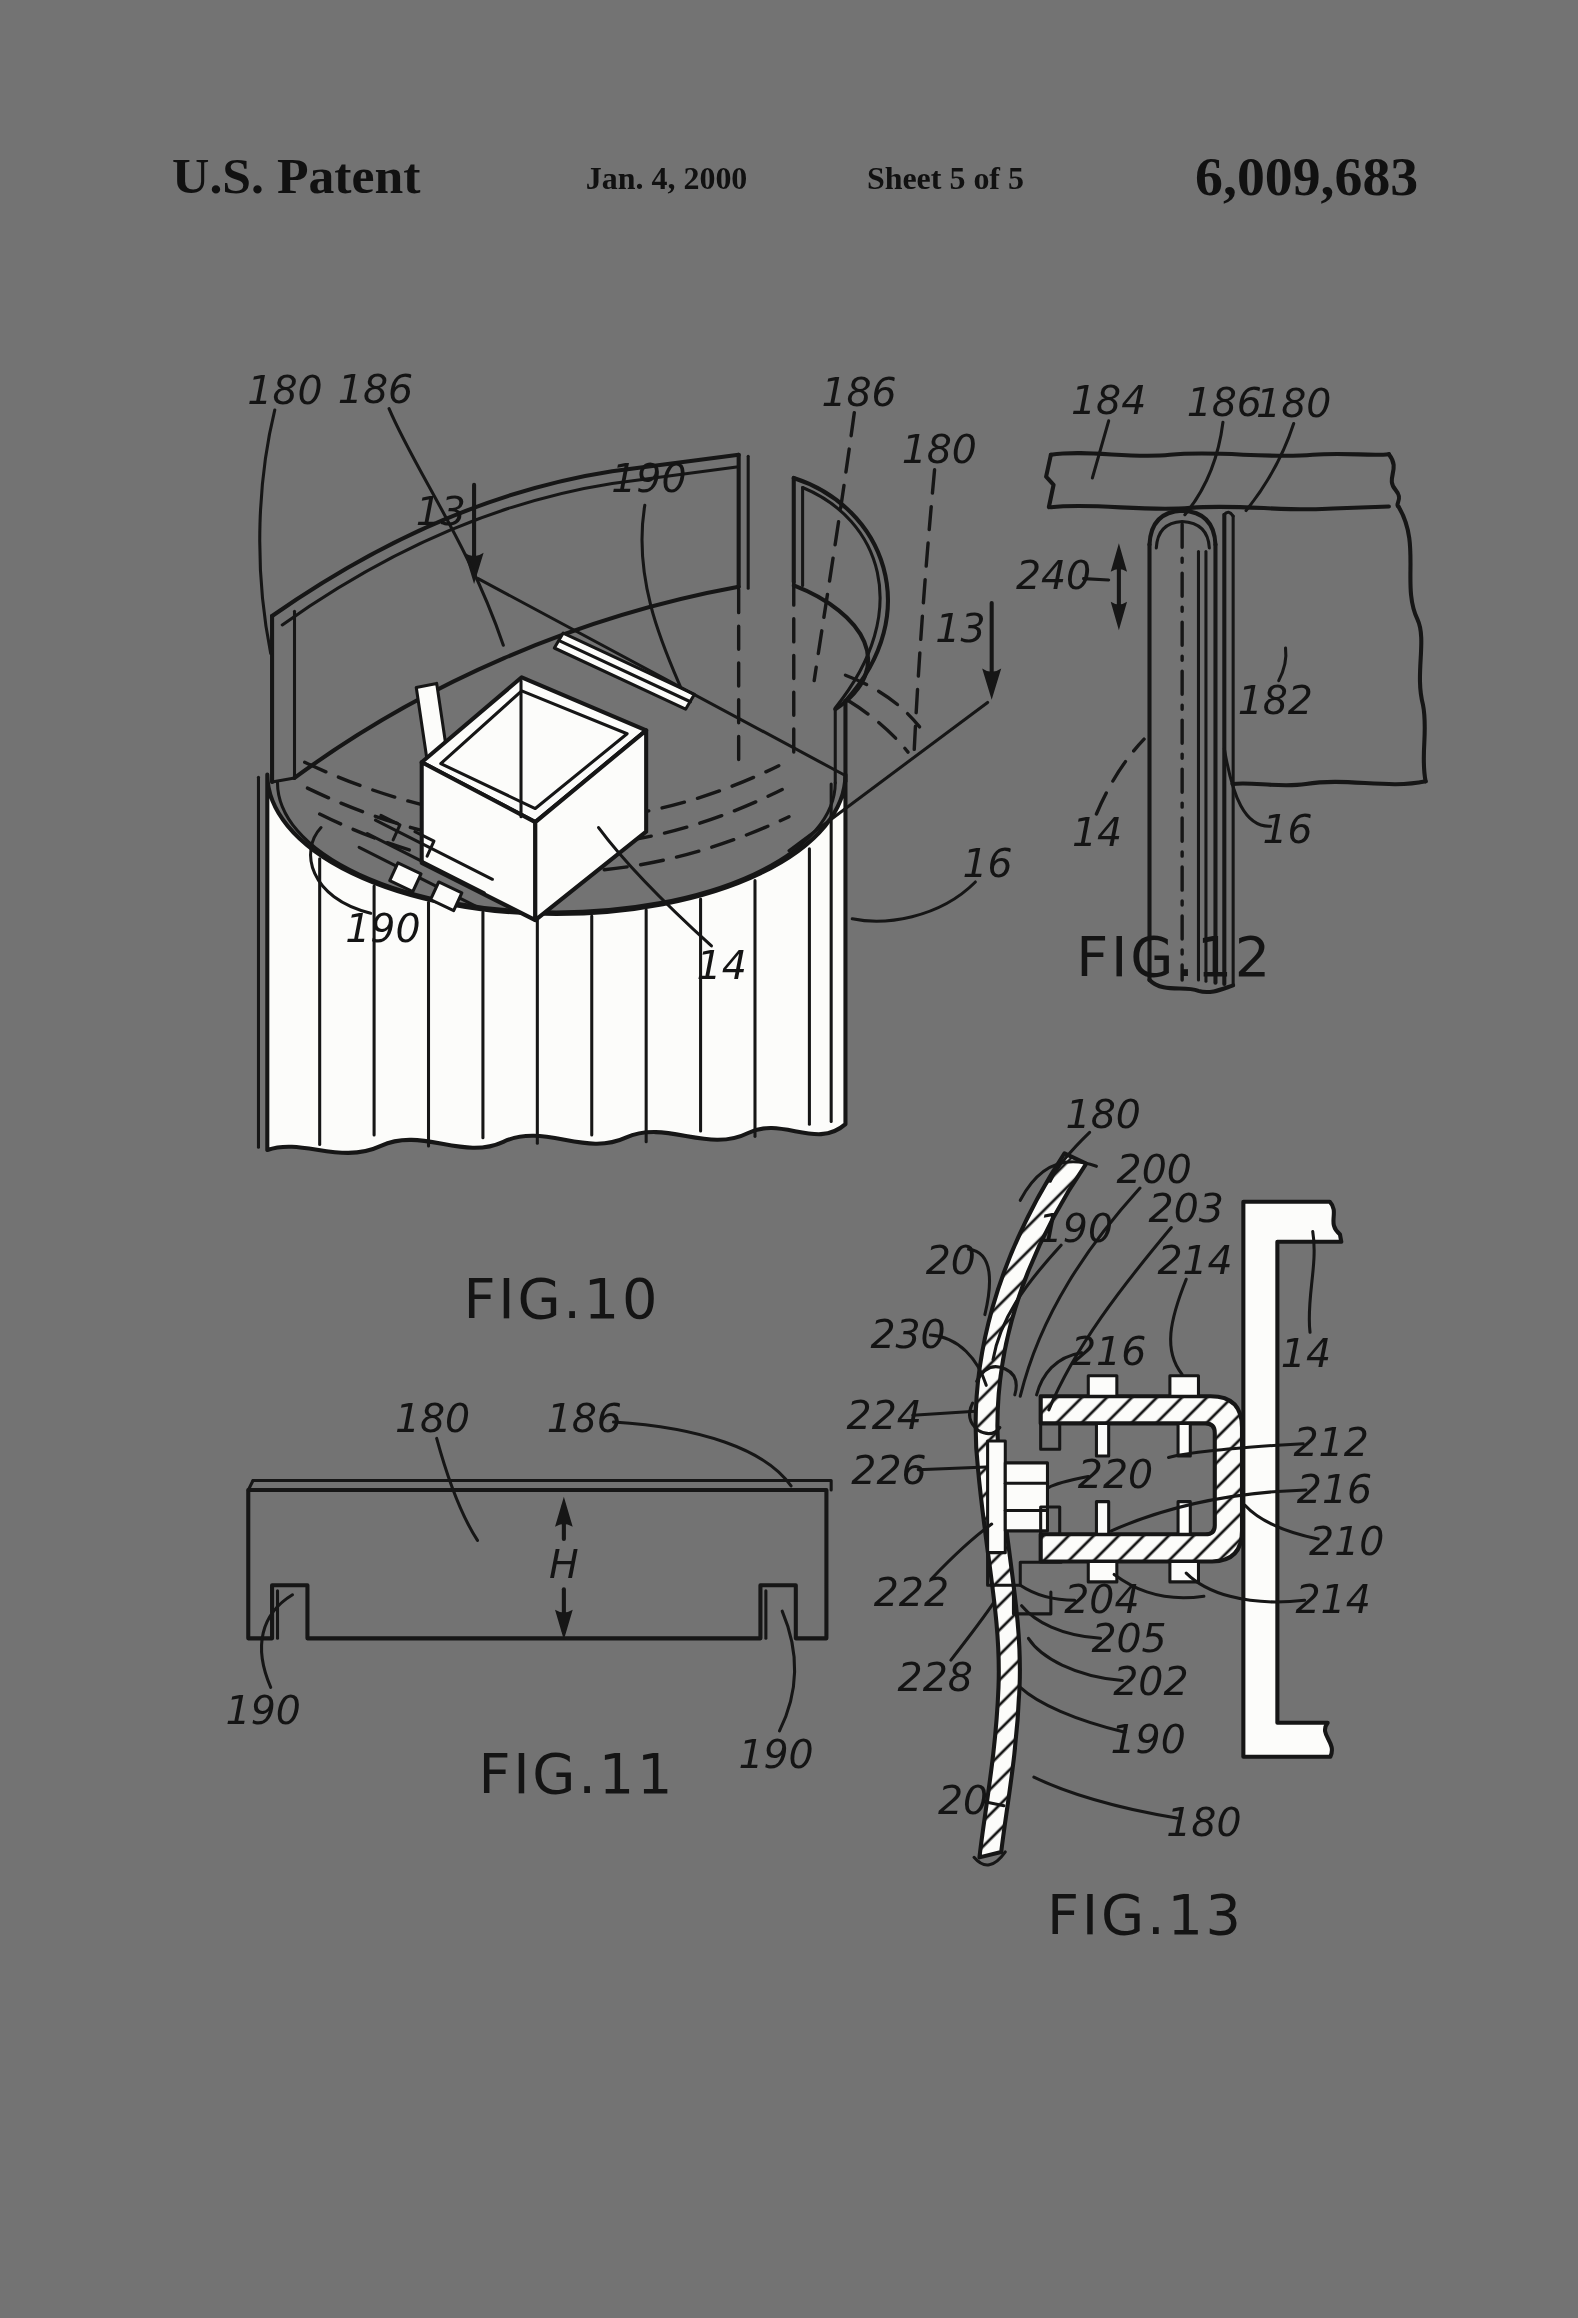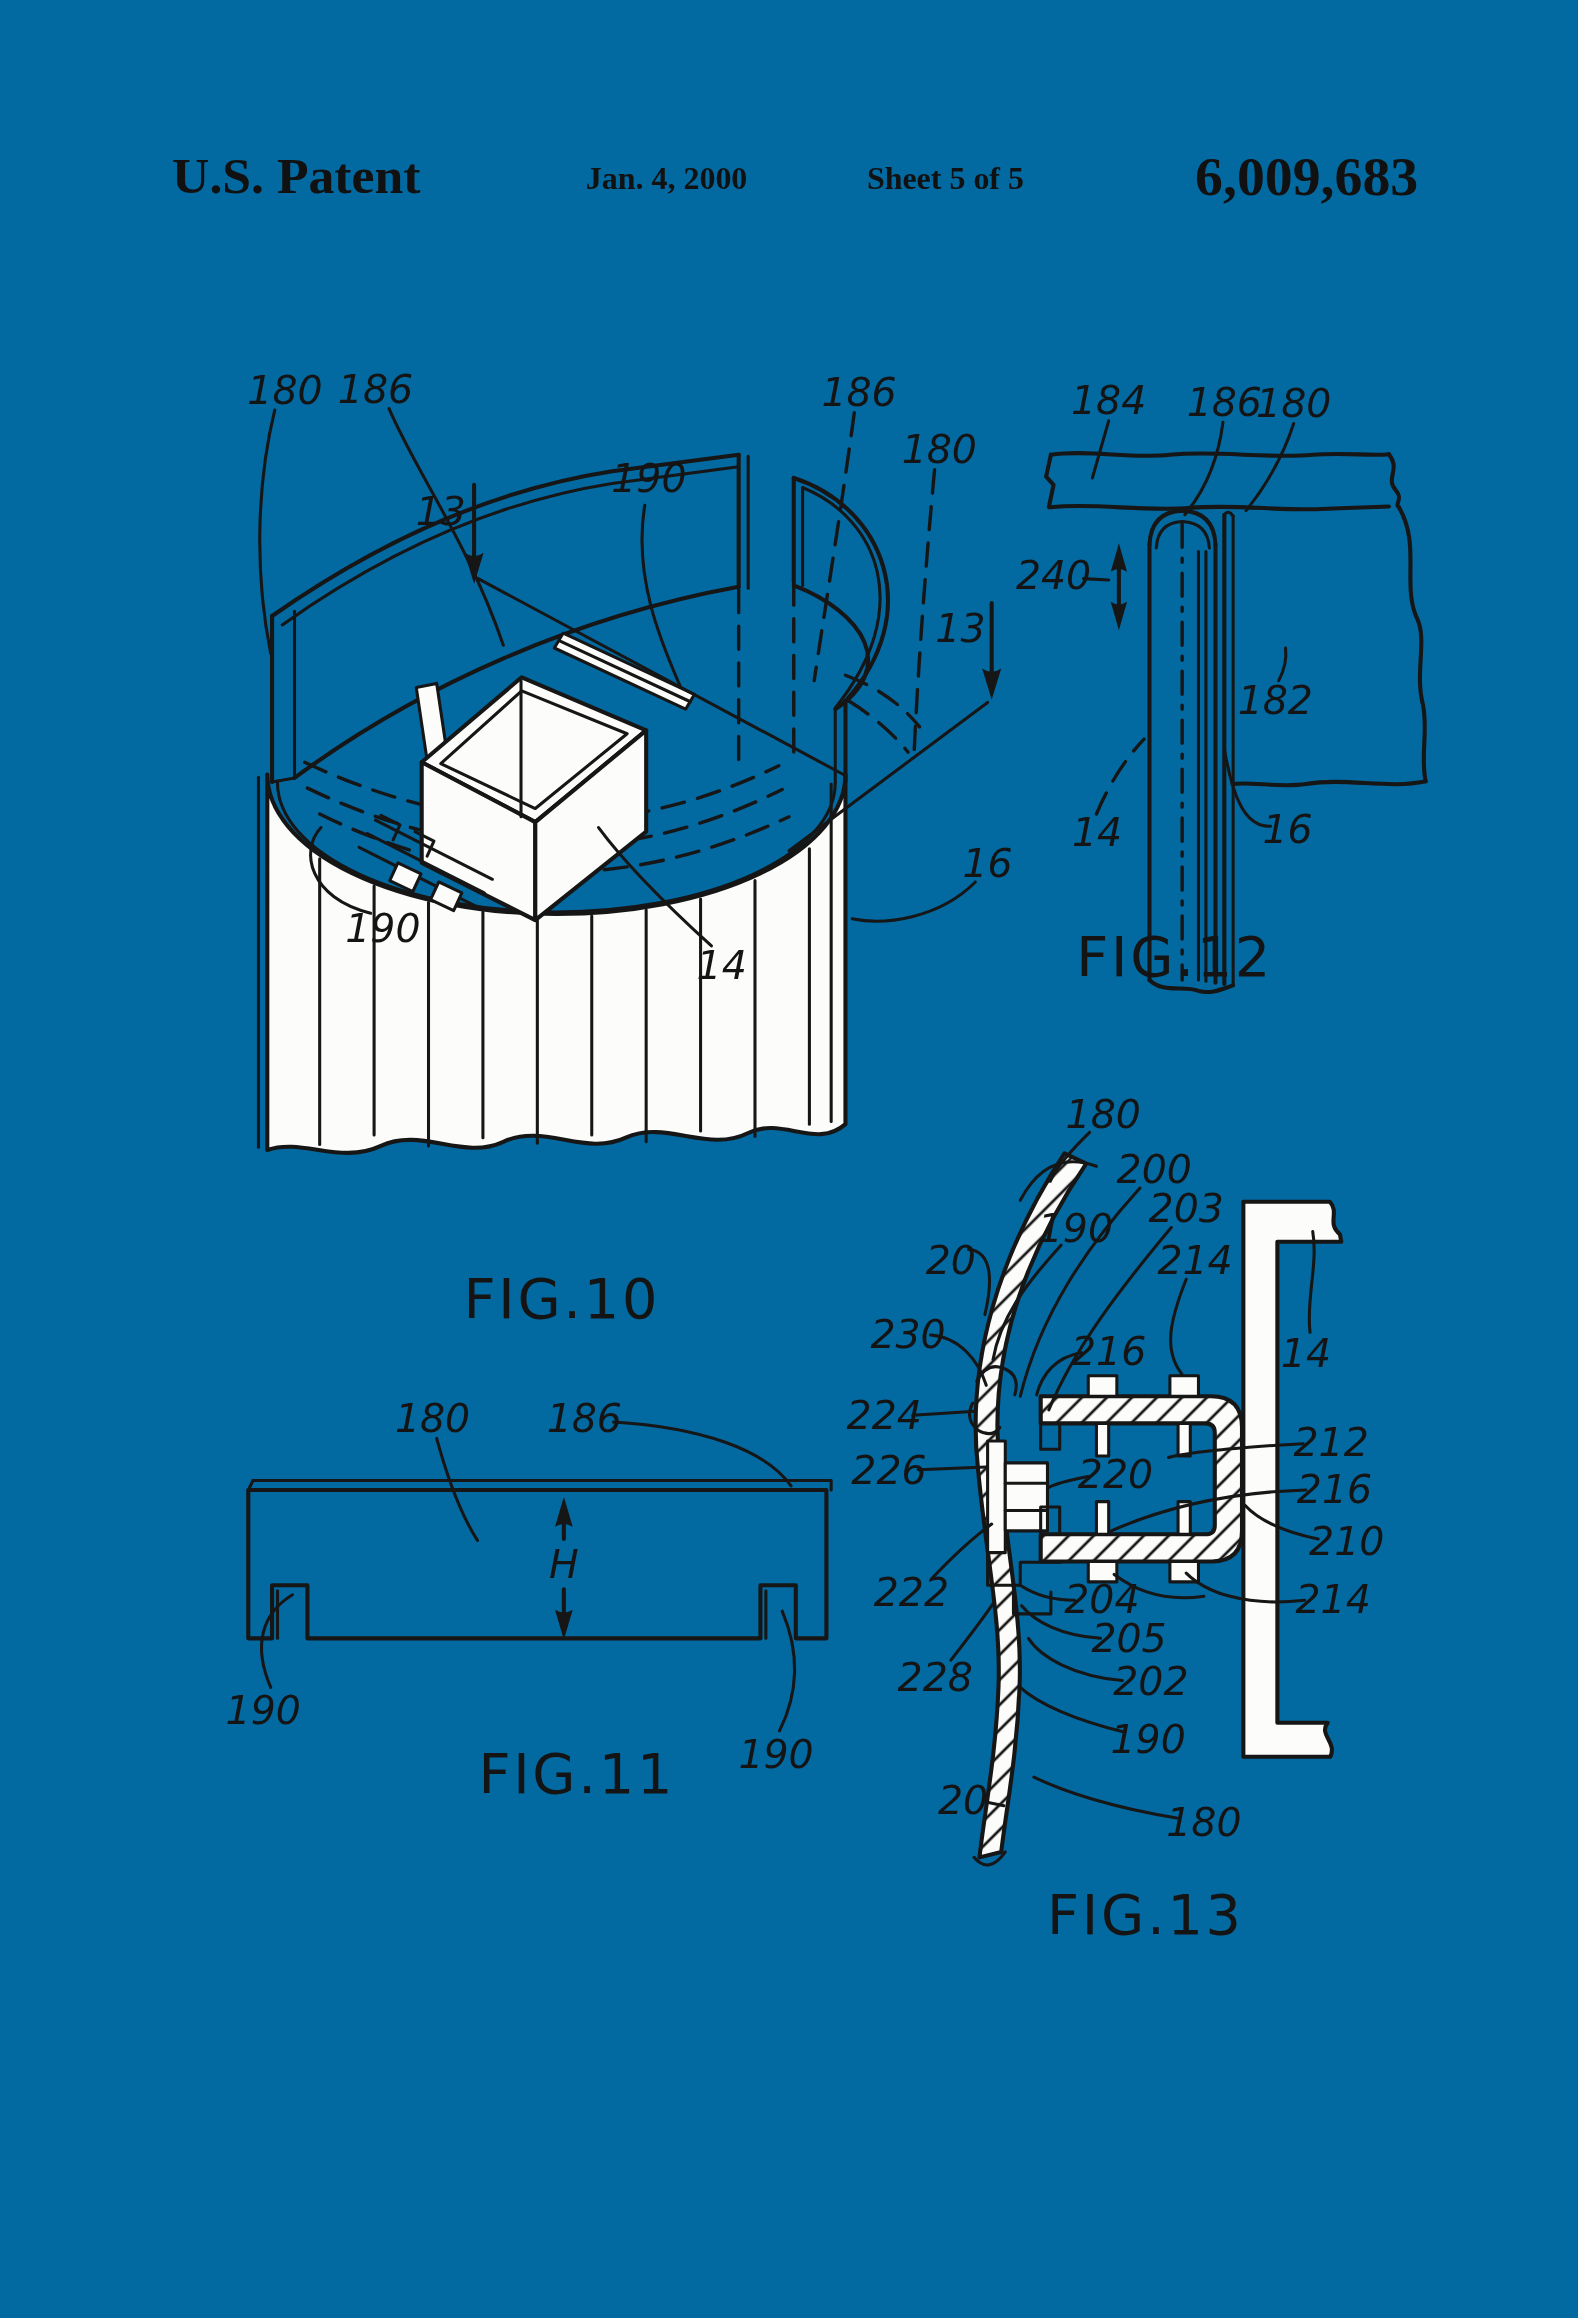--- a/index.html
+++ b/index.html
@@ -1,16 +1,16 @@
 <!DOCTYPE html>
 <html style="font-size:11px"><head>
 <meta charset="utf-8">
 <style>
   html,body{margin:0;padding:0;background:#888;}
-  .sheet{position:relative;width:1578px;height:2319px;background:#0369a1;margin:0 auto;overflow:hidden;}
+  .sheet{position:relative;width:1578px;height:2319px;background:#737373;margin:0 auto;overflow:hidden;}
   svg{position:absolute;inset:0;display:block;}
   .ln{fill:none;stroke:#161616;stroke-width:6;stroke-linecap:round;stroke-linejoin:round;}
   .ln2{fill:none;stroke:#161616;stroke-width:4.5;stroke-linecap:round;stroke-linejoin:round;}
   .wh{fill:#fcfcfa;stroke:#161616;stroke-width:6;stroke-linejoin:round;}
   .wh2{fill:#fcfcfa;stroke:#161616;stroke-width:4.5;stroke-linejoin:round;}
   .hxf{fill:url(#hx);stroke:#161616;stroke-width:6;stroke-linejoin:round;}
   .ld{fill:none;stroke:#161616;stroke-width:4.5;stroke-linecap:round;}
   .dsh{fill:none;stroke:#161616;stroke-width:5;stroke-linecap:round;stroke-dasharray:34 20;}
   .dshdot{fill:none;stroke:#161616;stroke-width:5;stroke-linecap:round;stroke-dasharray:34 16 6 16;}
   .ah{fill:#161616;stroke:none;}

